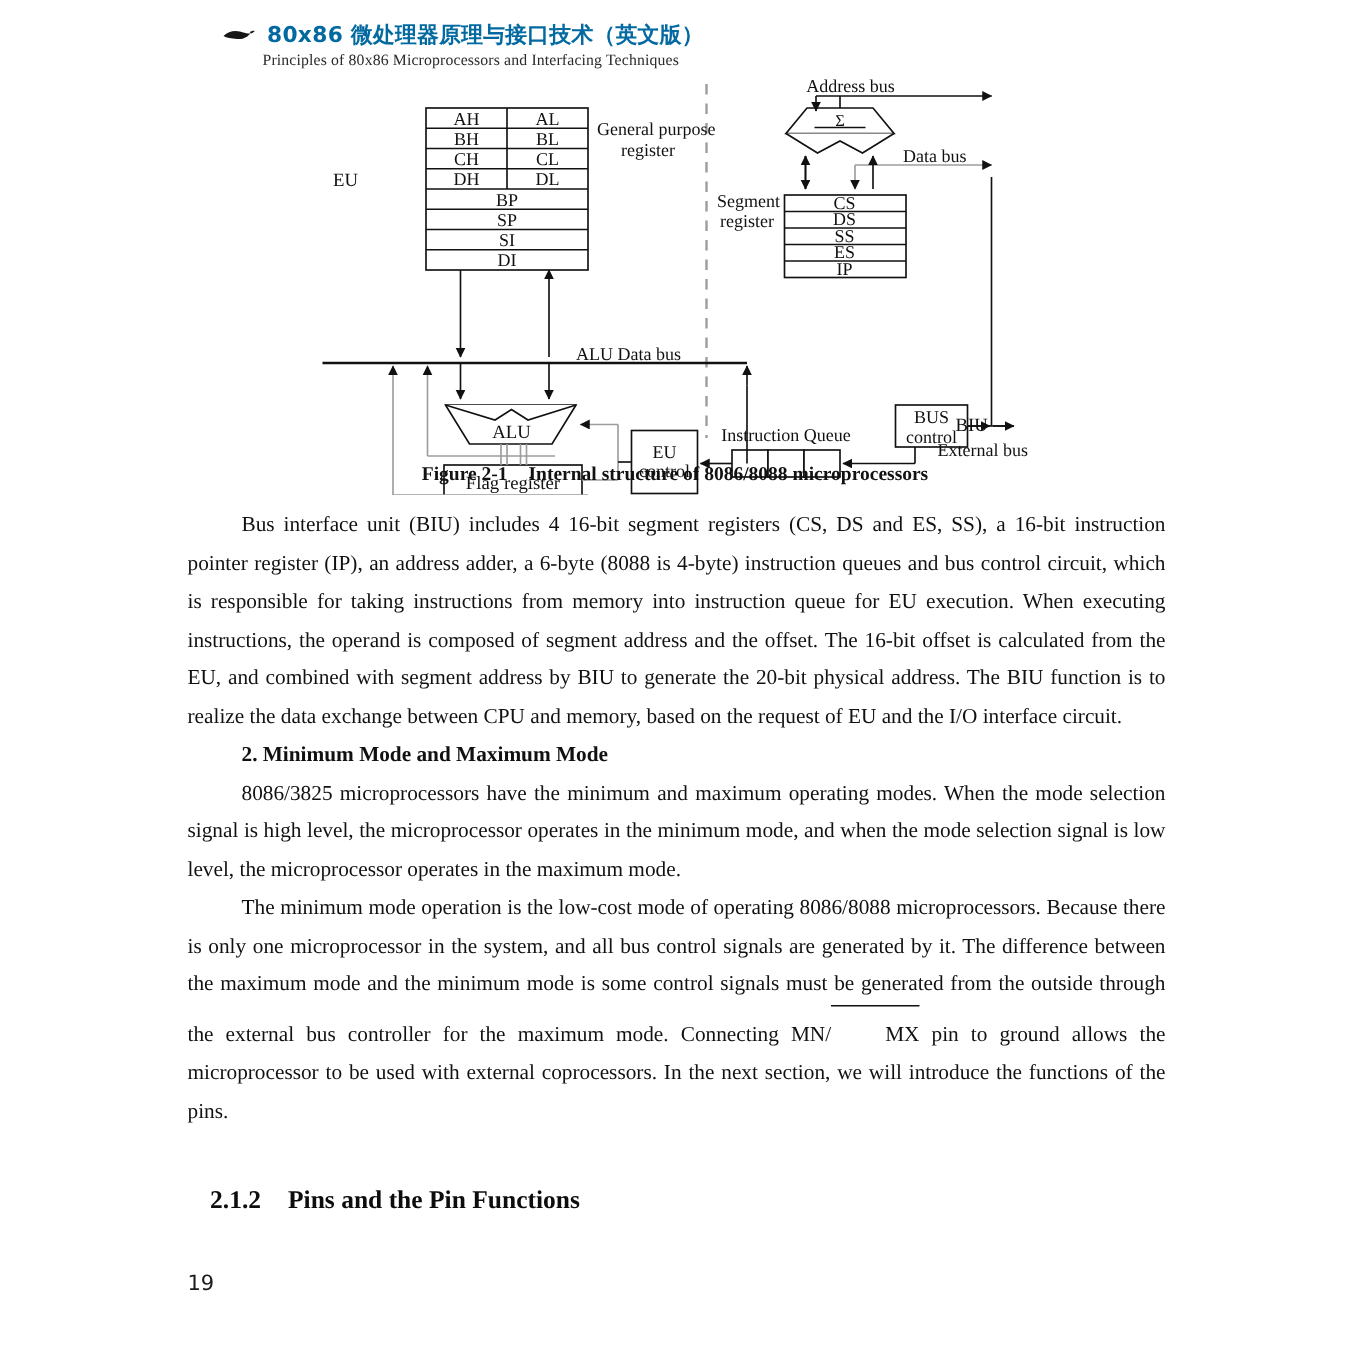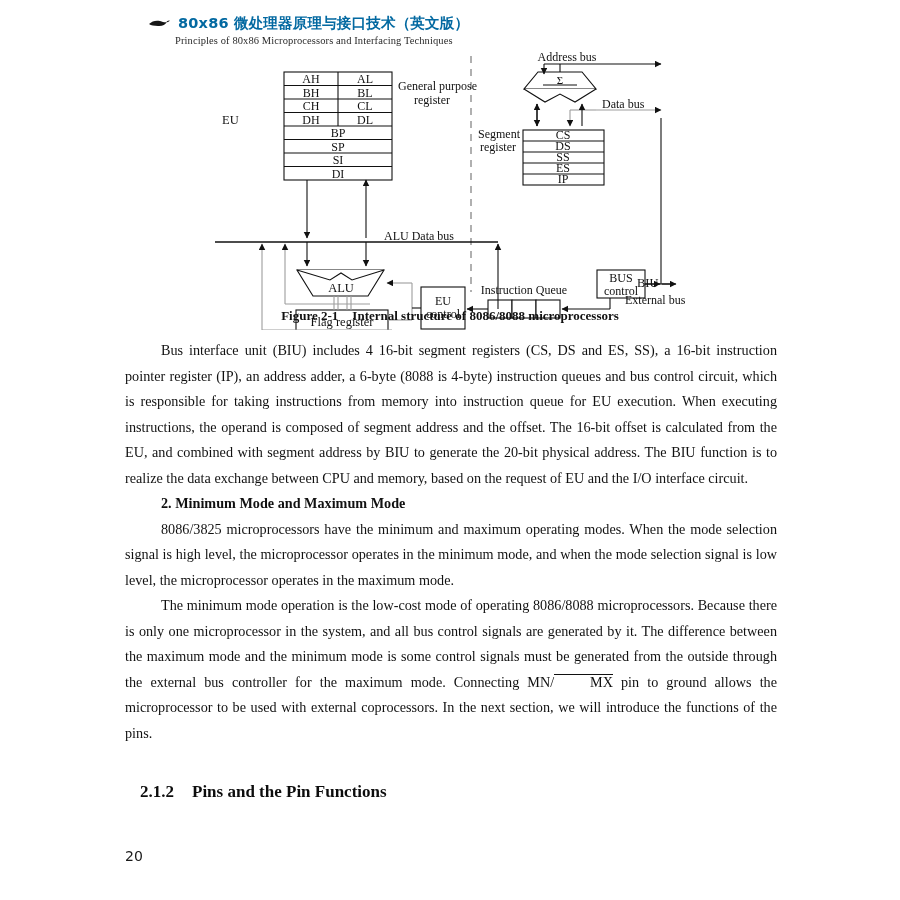--- a/index.html
+++ b/index.html
@@ -111,21 +111,21 @@
     padding-top: 16px;
     font-size: 17px;
     line-height: 30px;
     font-weight: bold;
     font-family: "Liberation Serif", serif;
     color: #0d0d0d;
   }
   h3.section .sec-num { margin-right: 18px; }
   .overline {
     border-top: 1.4px solid #111;
-    padding-top: 0px;
+    padding-top: 12px;
     display: inline-block;
     line-height: 1.05;
   }
 
   
   .folio {
     position: absolute;
     left: 125px;
     top: 848px;
     font-family: "DejaVu Sans", "Liberation Sans", sans-serif;
@@ -335,15 +335,15 @@
     <h4 class="subhead">2. Minimum Mode and Maximum Mode</h4>
 
     <p class="para">8086/3825 microprocessors have the minimum and maximum operating modes. When the mode selection signal is high level, the microprocessor operates in the minimum mode, and when the mode selection signal is low level, the microprocessor operates in the maximum mode.</p>
 
     <p class="para"><span>The minimum mode operation is the low-cost mode of operating 8086/8088 microprocessors. Because there is only one microprocessor in the system, and all bus control signals are generated by it. The difference between the maximum mode and the minimum mode is some control signals must be generated from the outside through the external bus controller for the maximum mode. Connecting MN/</span><span class="overline">MX</span><span> pin to ground allows the microprocessor to be used with external coprocessors. In the next section, we will introduce the functions of the pins.</span></p>
 
     <h3 class="section"><span class="sec-num">2.1.2</span><span>Pins and the Pin Functions</span></h3>
 
   </div>
 
-  <div class="folio">20</div>
+  <div class="folio">19</div>
 
 </div>
 
 </body></html>

